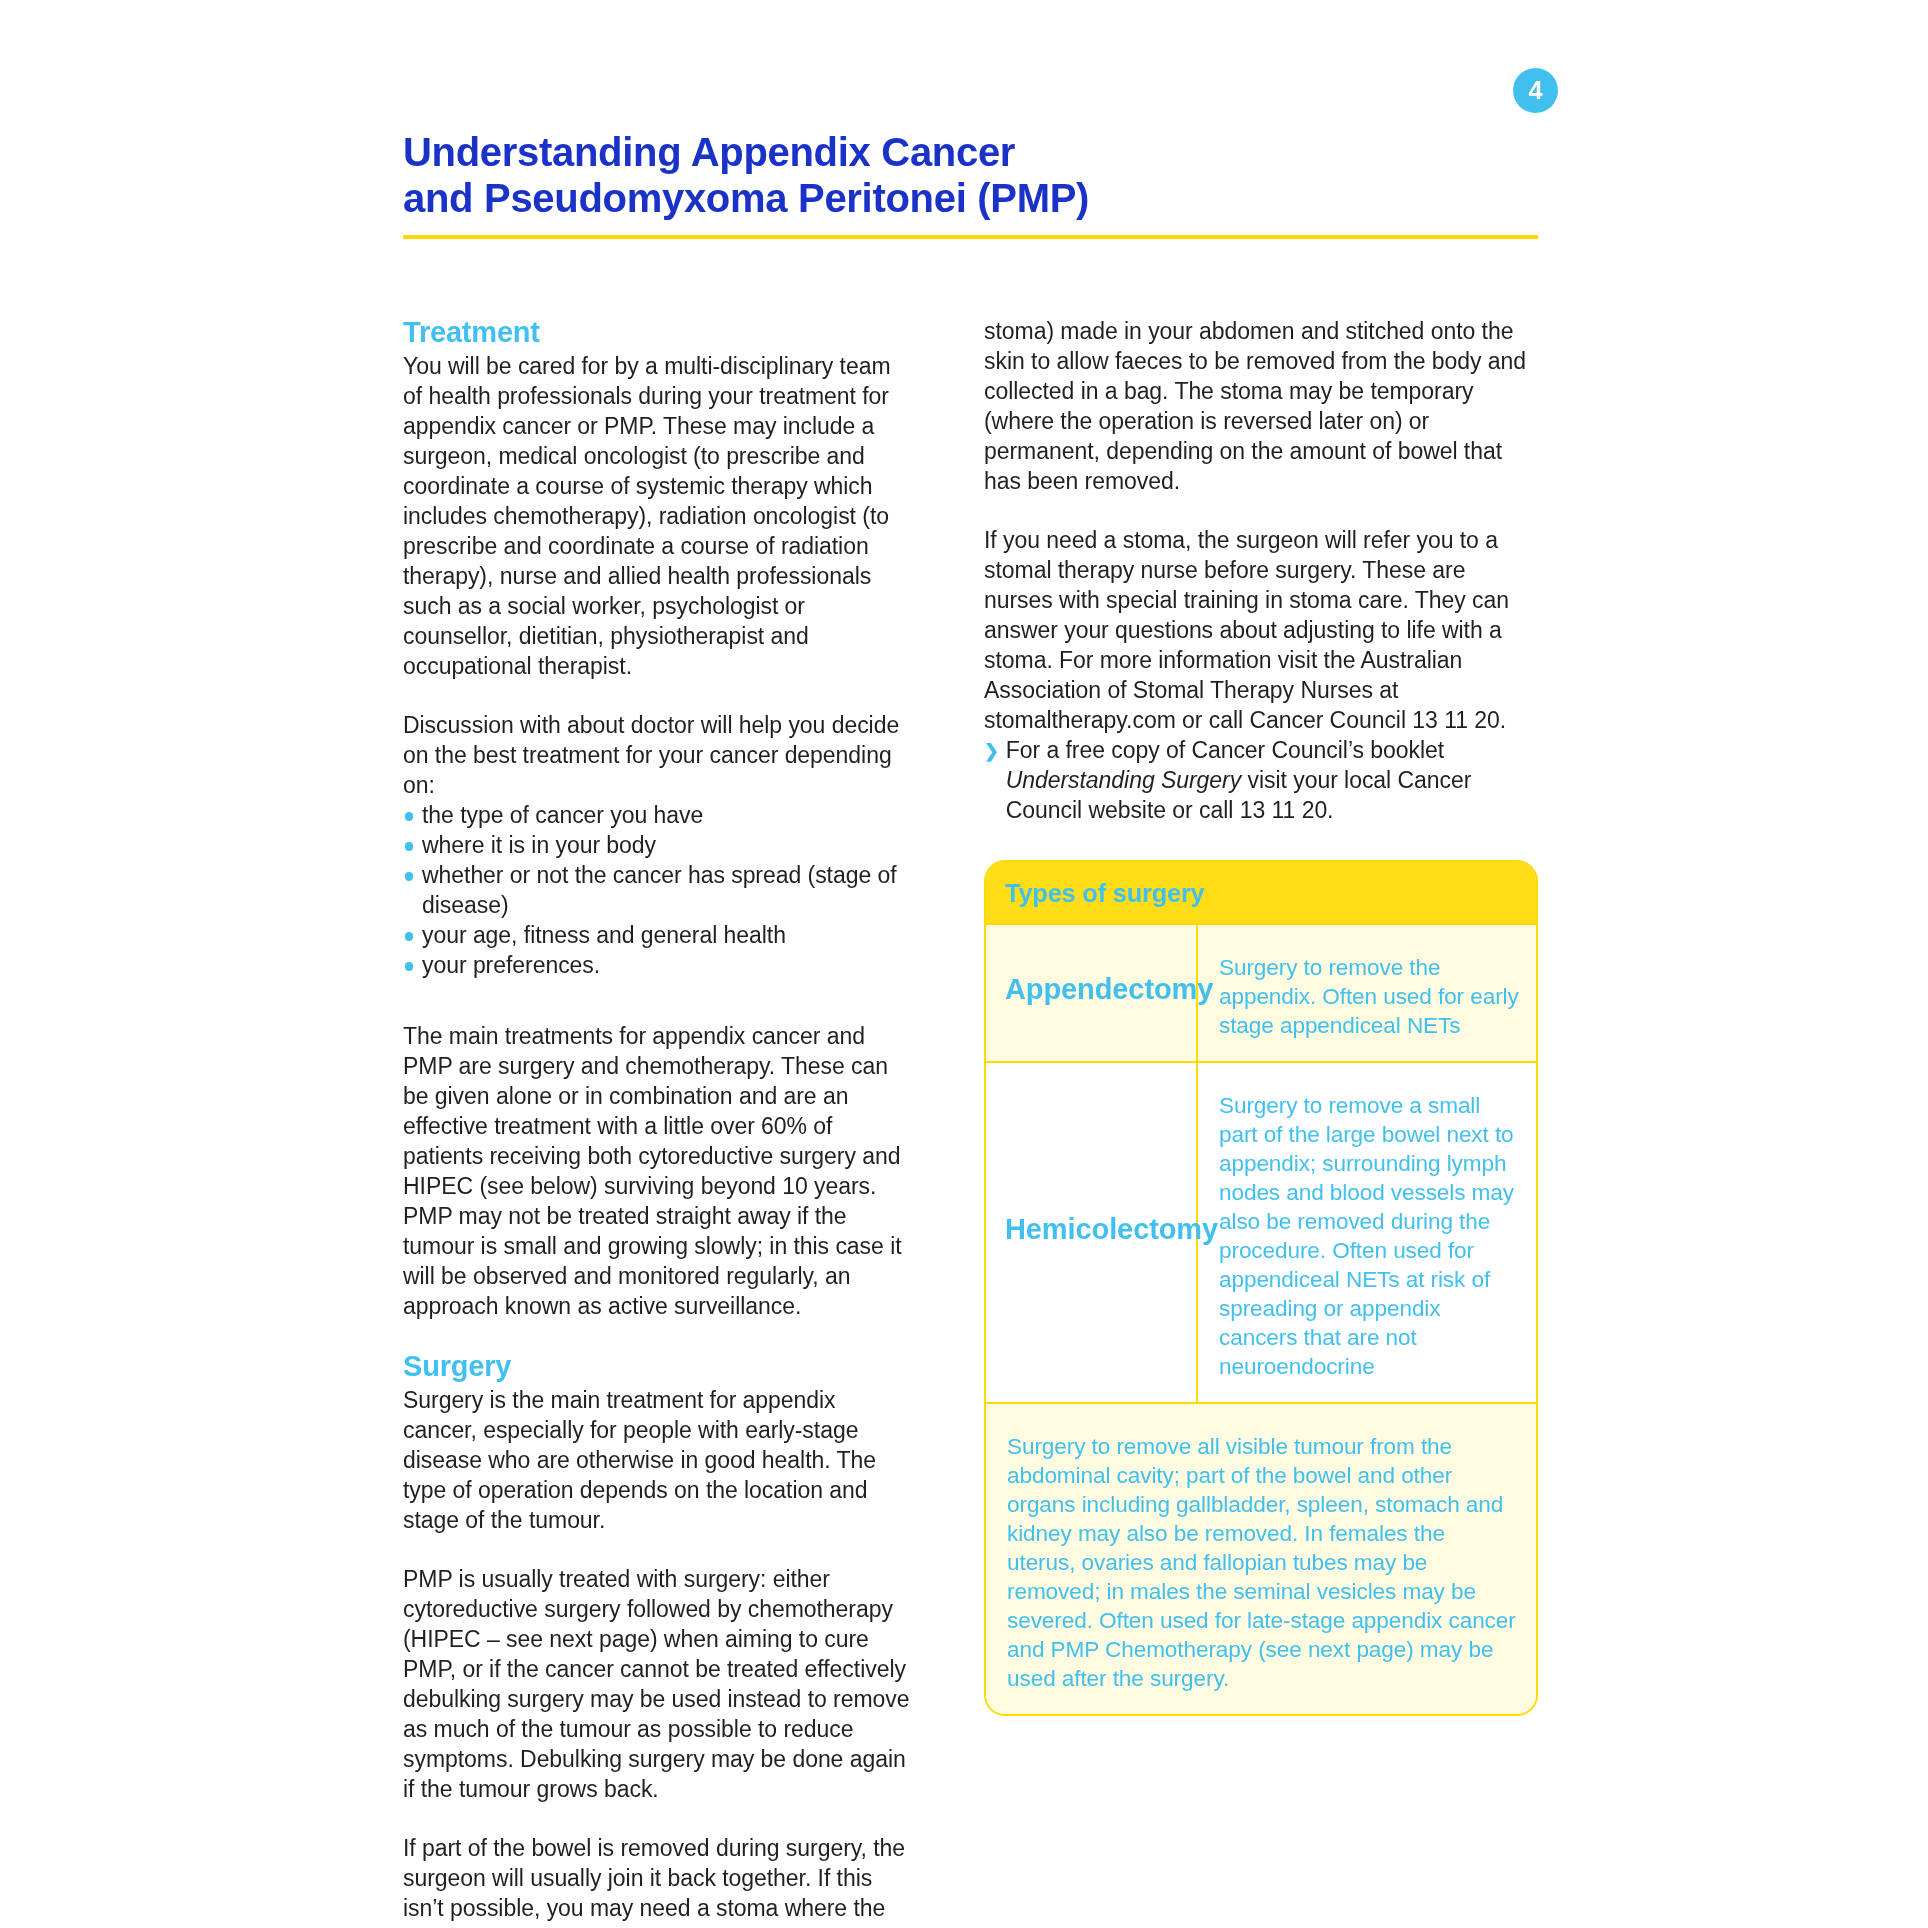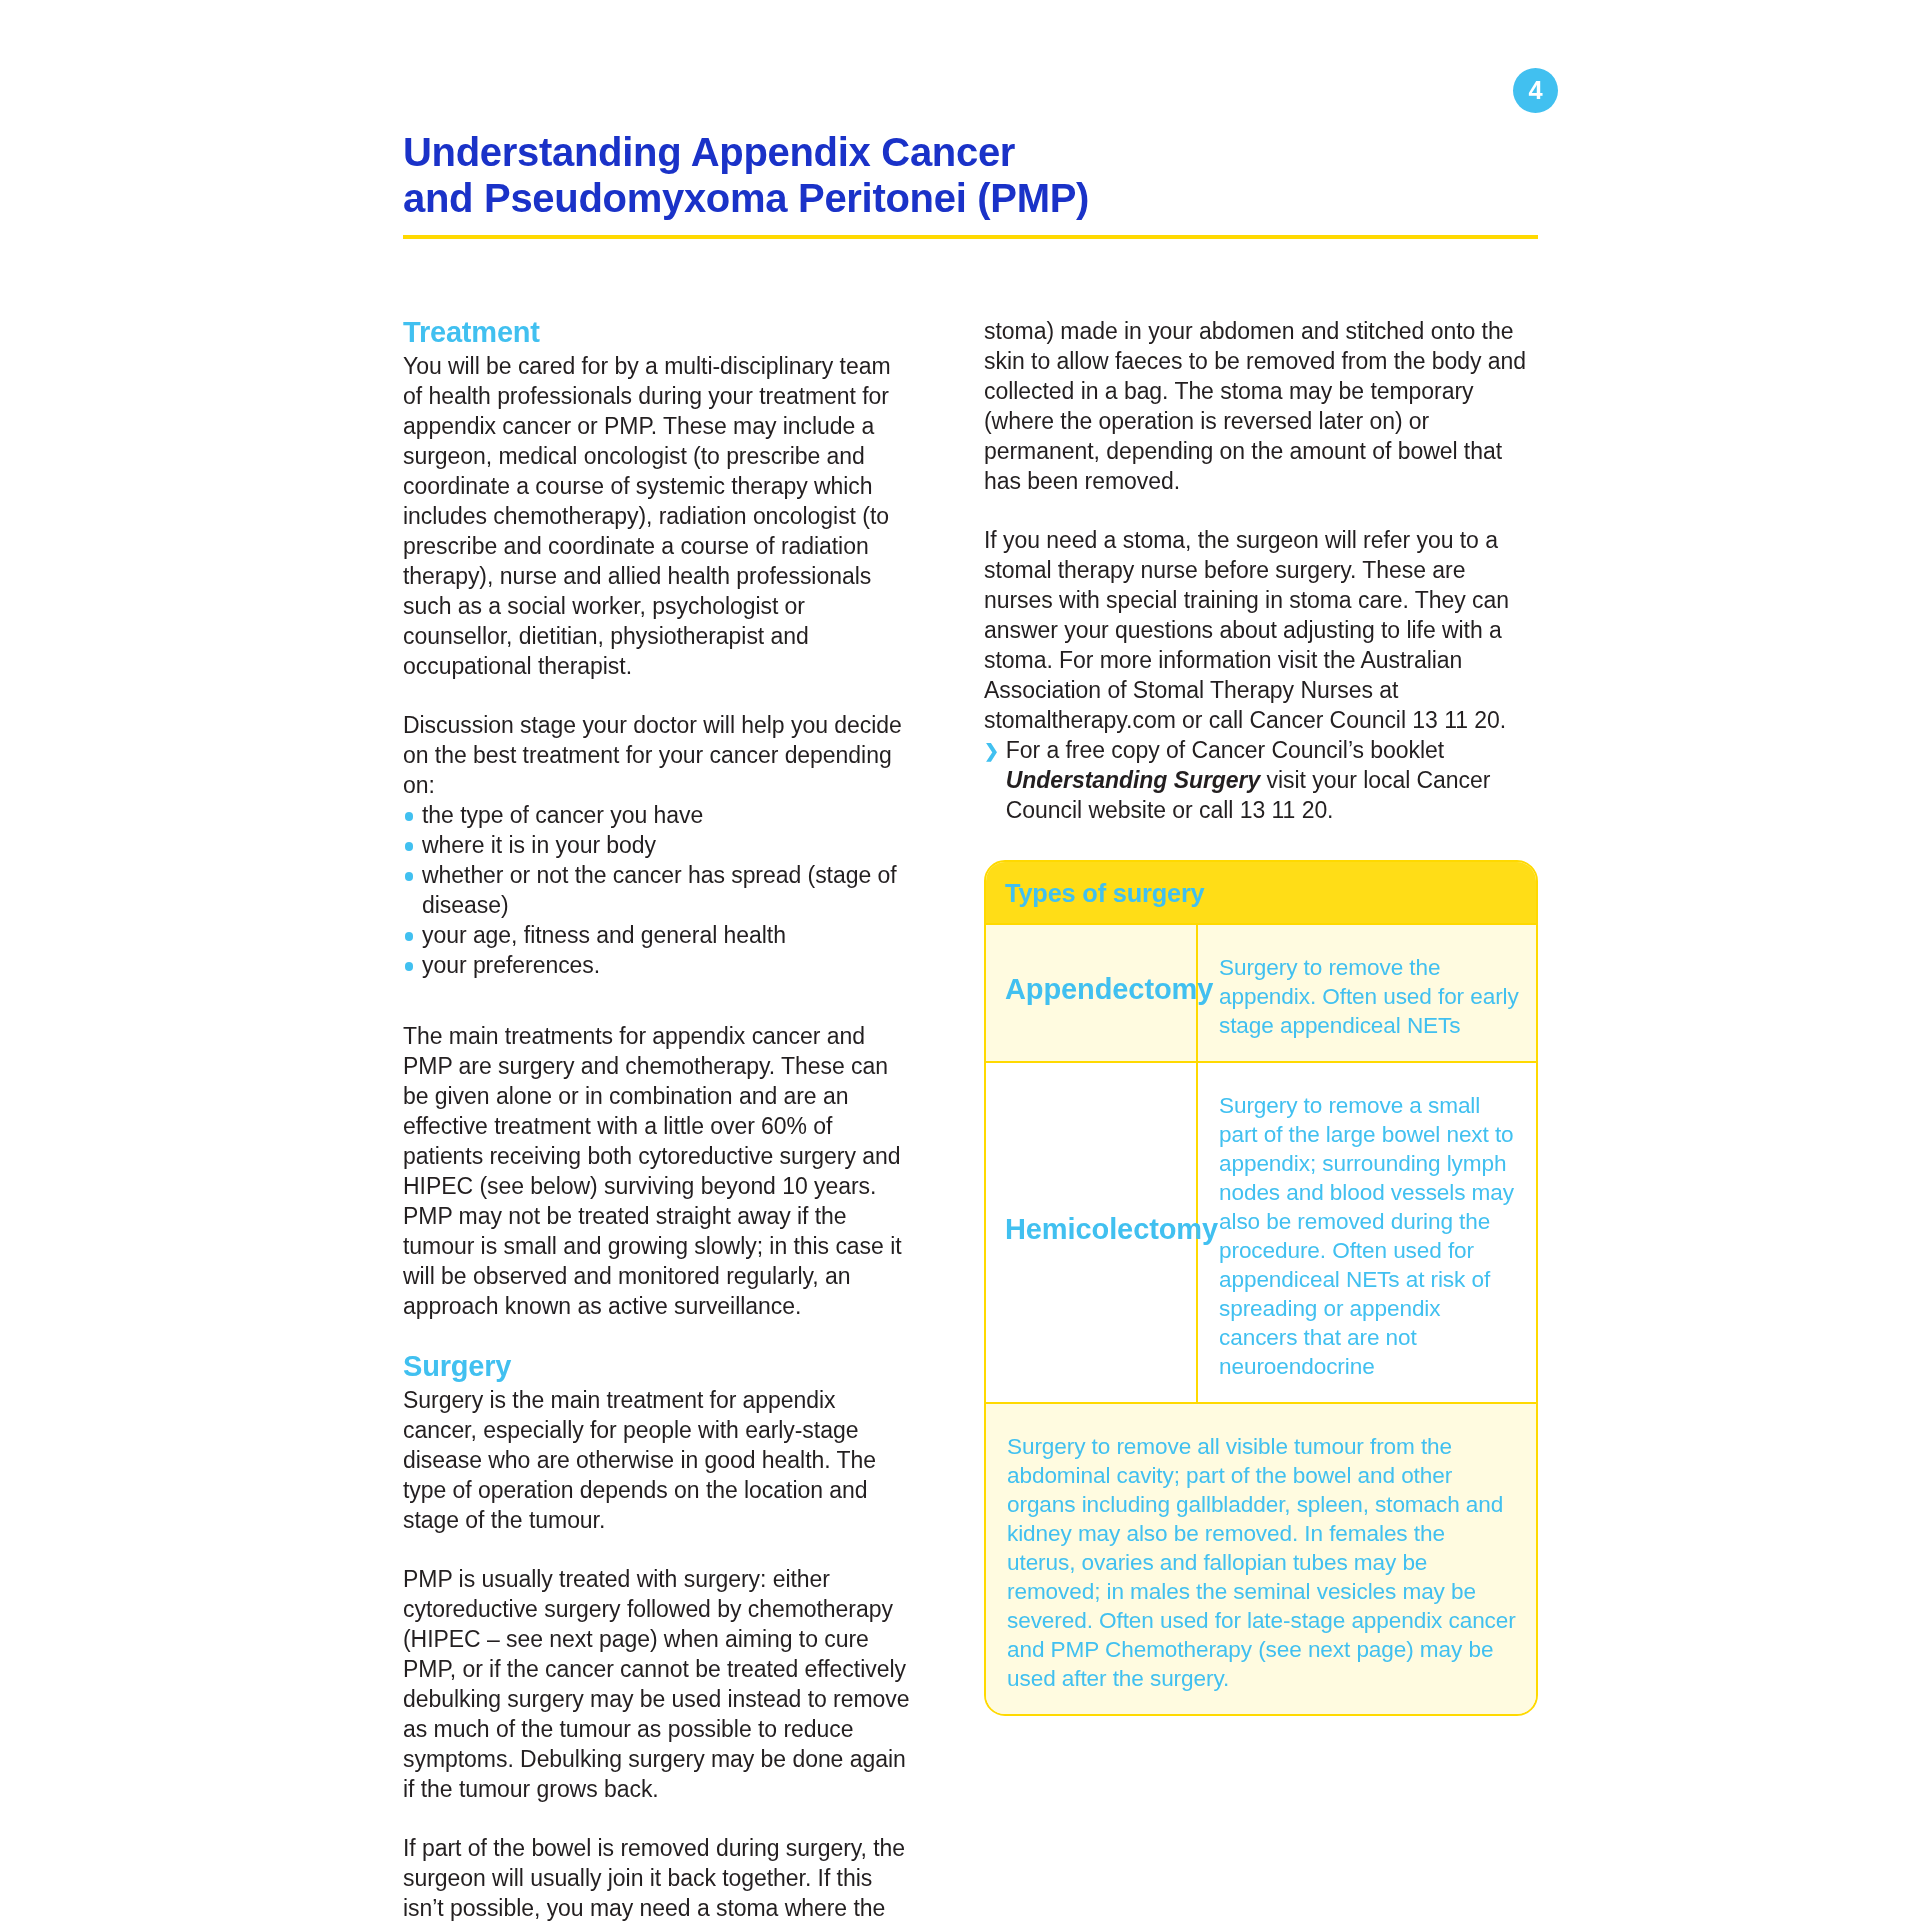--- a/index.html
+++ b/index.html
@@ -121,21 +121,21 @@
   }
   ul.arrow-list li::before {
     content: "\276F";
     position: absolute;
     left: 0; top: 0;
     color: #41c0f0;
     font-size: 18px;
     line-height: 32px;
     font-weight: bold;
   }
-  .italic { font-style: italic; font-weight: bold; }
+  .italic { font-style: italic; }
 
   
   .surg-table {
     margin-top: 35px;
     width: 554px;
     border: 2.8px solid #ffd900;
     border-radius: 21px;
     overflow: hidden;
     background: #fffce0;
   }
@@ -188,21 +188,21 @@
     <h1 class="doc-title">Understanding Appendix Cancer
 and Pseudomyxoma Peritonei (PMP)</h1>
     <div class="title-rule"></div>
   </div>
 
   <div class="columns">
 
     <div class="col">
       <h2 class="section-heading">Treatment</h2>
       <p class="body">You will be cared for by a multi-disciplinary team of health professionals during your treatment for appendix cancer or PMP. These may include a surgeon, medical oncologist (to prescribe and coordinate a course of systemic therapy which includes chemotherapy), radiation oncologist (to prescribe and coordinate a course of radiation therapy), nurse and allied health professionals such as a social worker, psychologist or counsellor, dietitian, physiotherapist and occupational therapist.</p>
-      <p class="body tight">Discussion stage your doctor will help you decide on the best treatment for your cancer depending on:</p>
+      <p class="body tight">Discussion with about doctor will help you decide on the best treatment for your cancer depending on:</p>
       <ul class="bullets">
         <li>the type of cancer you have</li>
         <li>where it is in your body</li>
         <li>whether or not the cancer has spread (stage of disease)</li>
         <li>your age, fitness and general health</li>
         <li>your preferences.</li>
       </ul>
       <p class="body">The main treatments for appendix cancer and PMP are surgery and chemotherapy. These can be given alone or in combination and are an effective treatment with a little over 60% of patients receiving both cytoreductive surgery and HIPEC (see below) surviving beyond 10 years. PMP may not be treated straight away if the tumour is small and growing slowly; in this case it will be observed and monitored regularly, an approach known as active surveillance.</p>
 
       <h2 class="section-heading spacer-heading">Surgery</h2>

